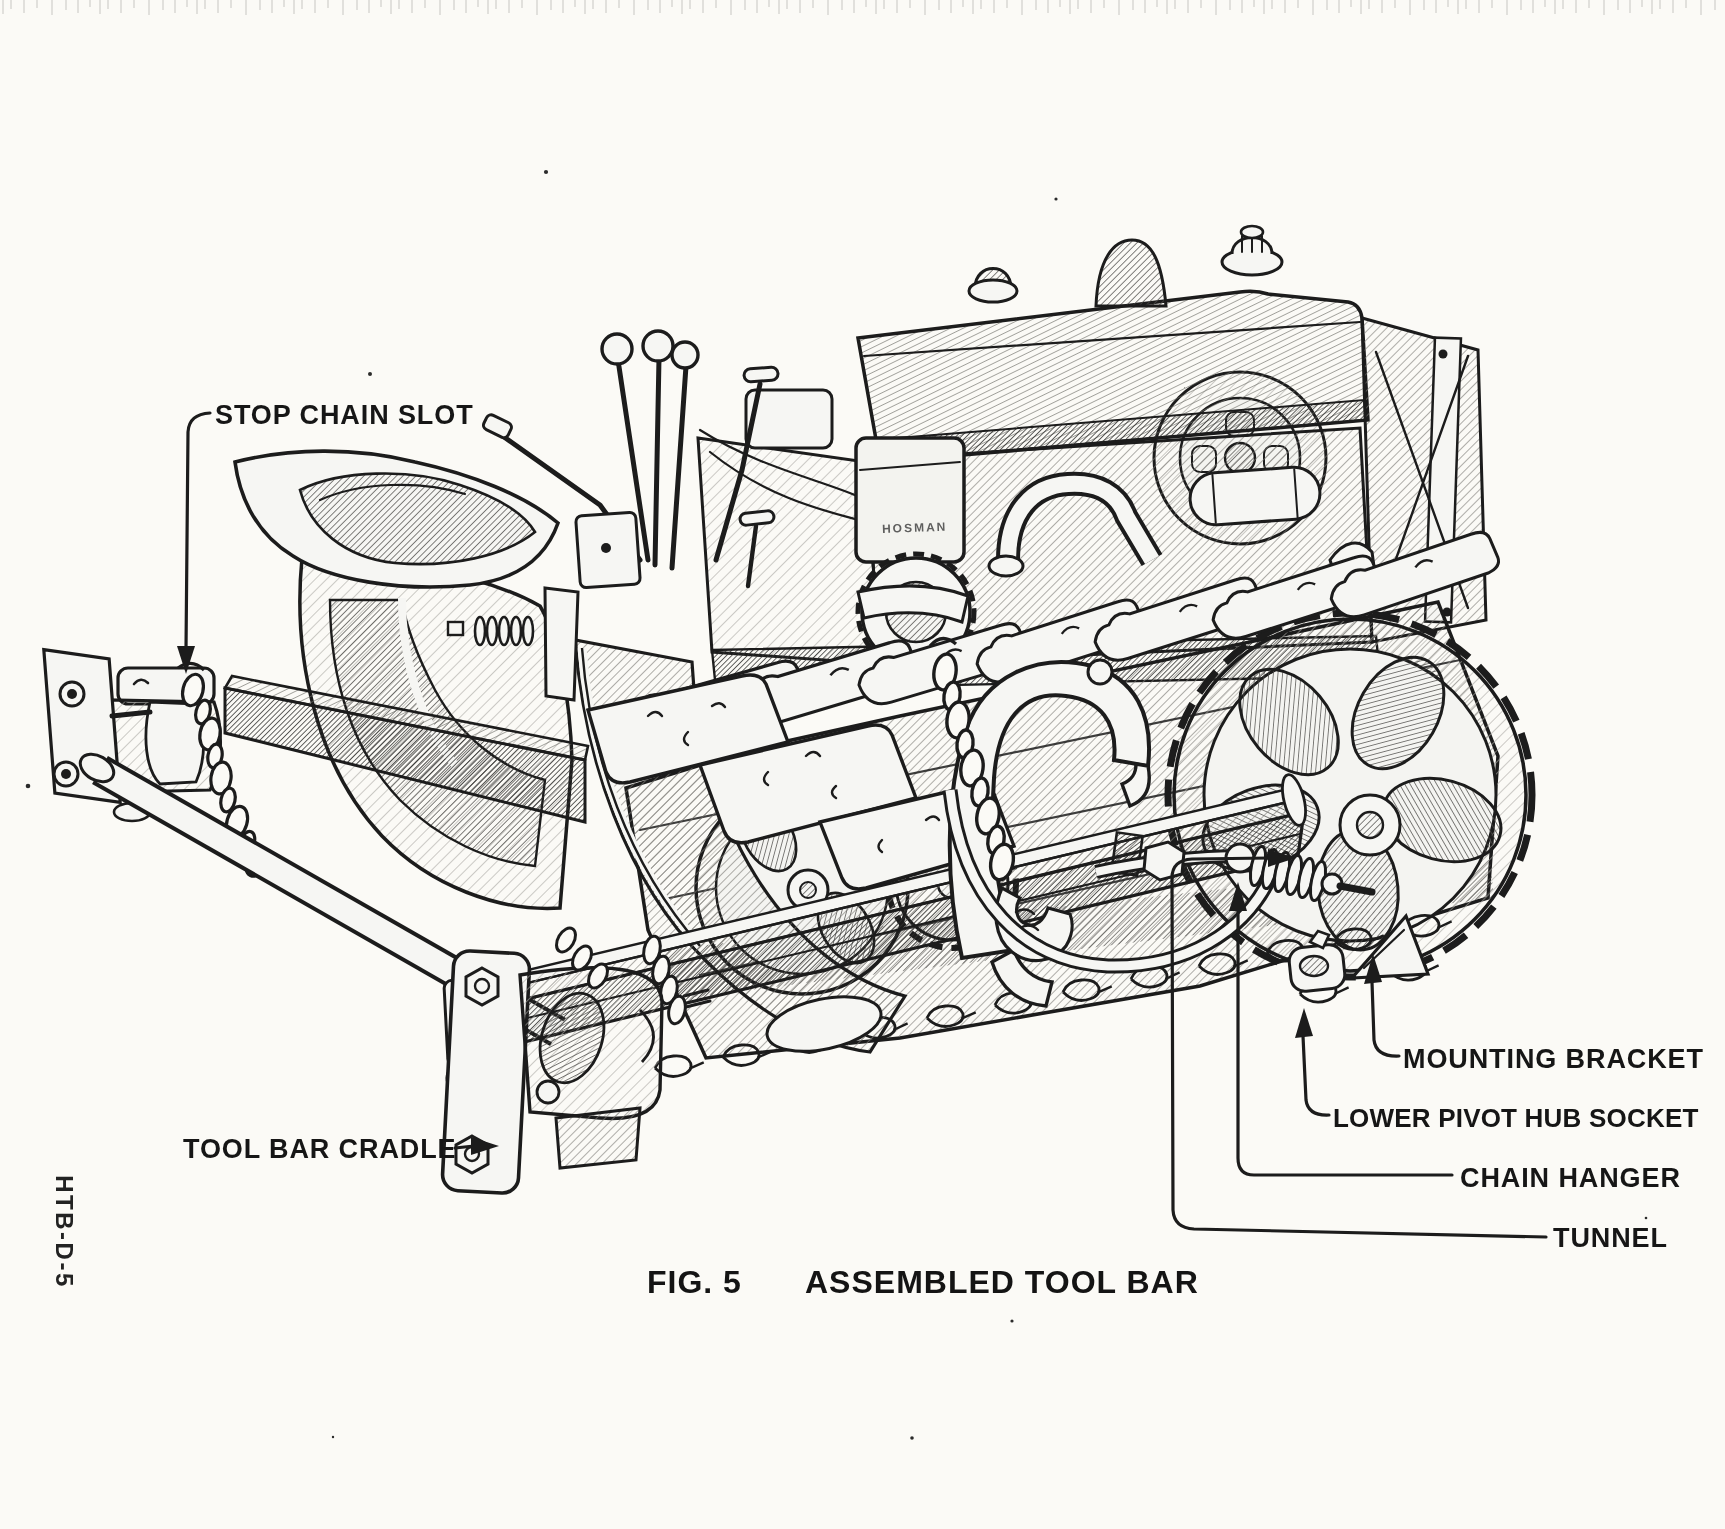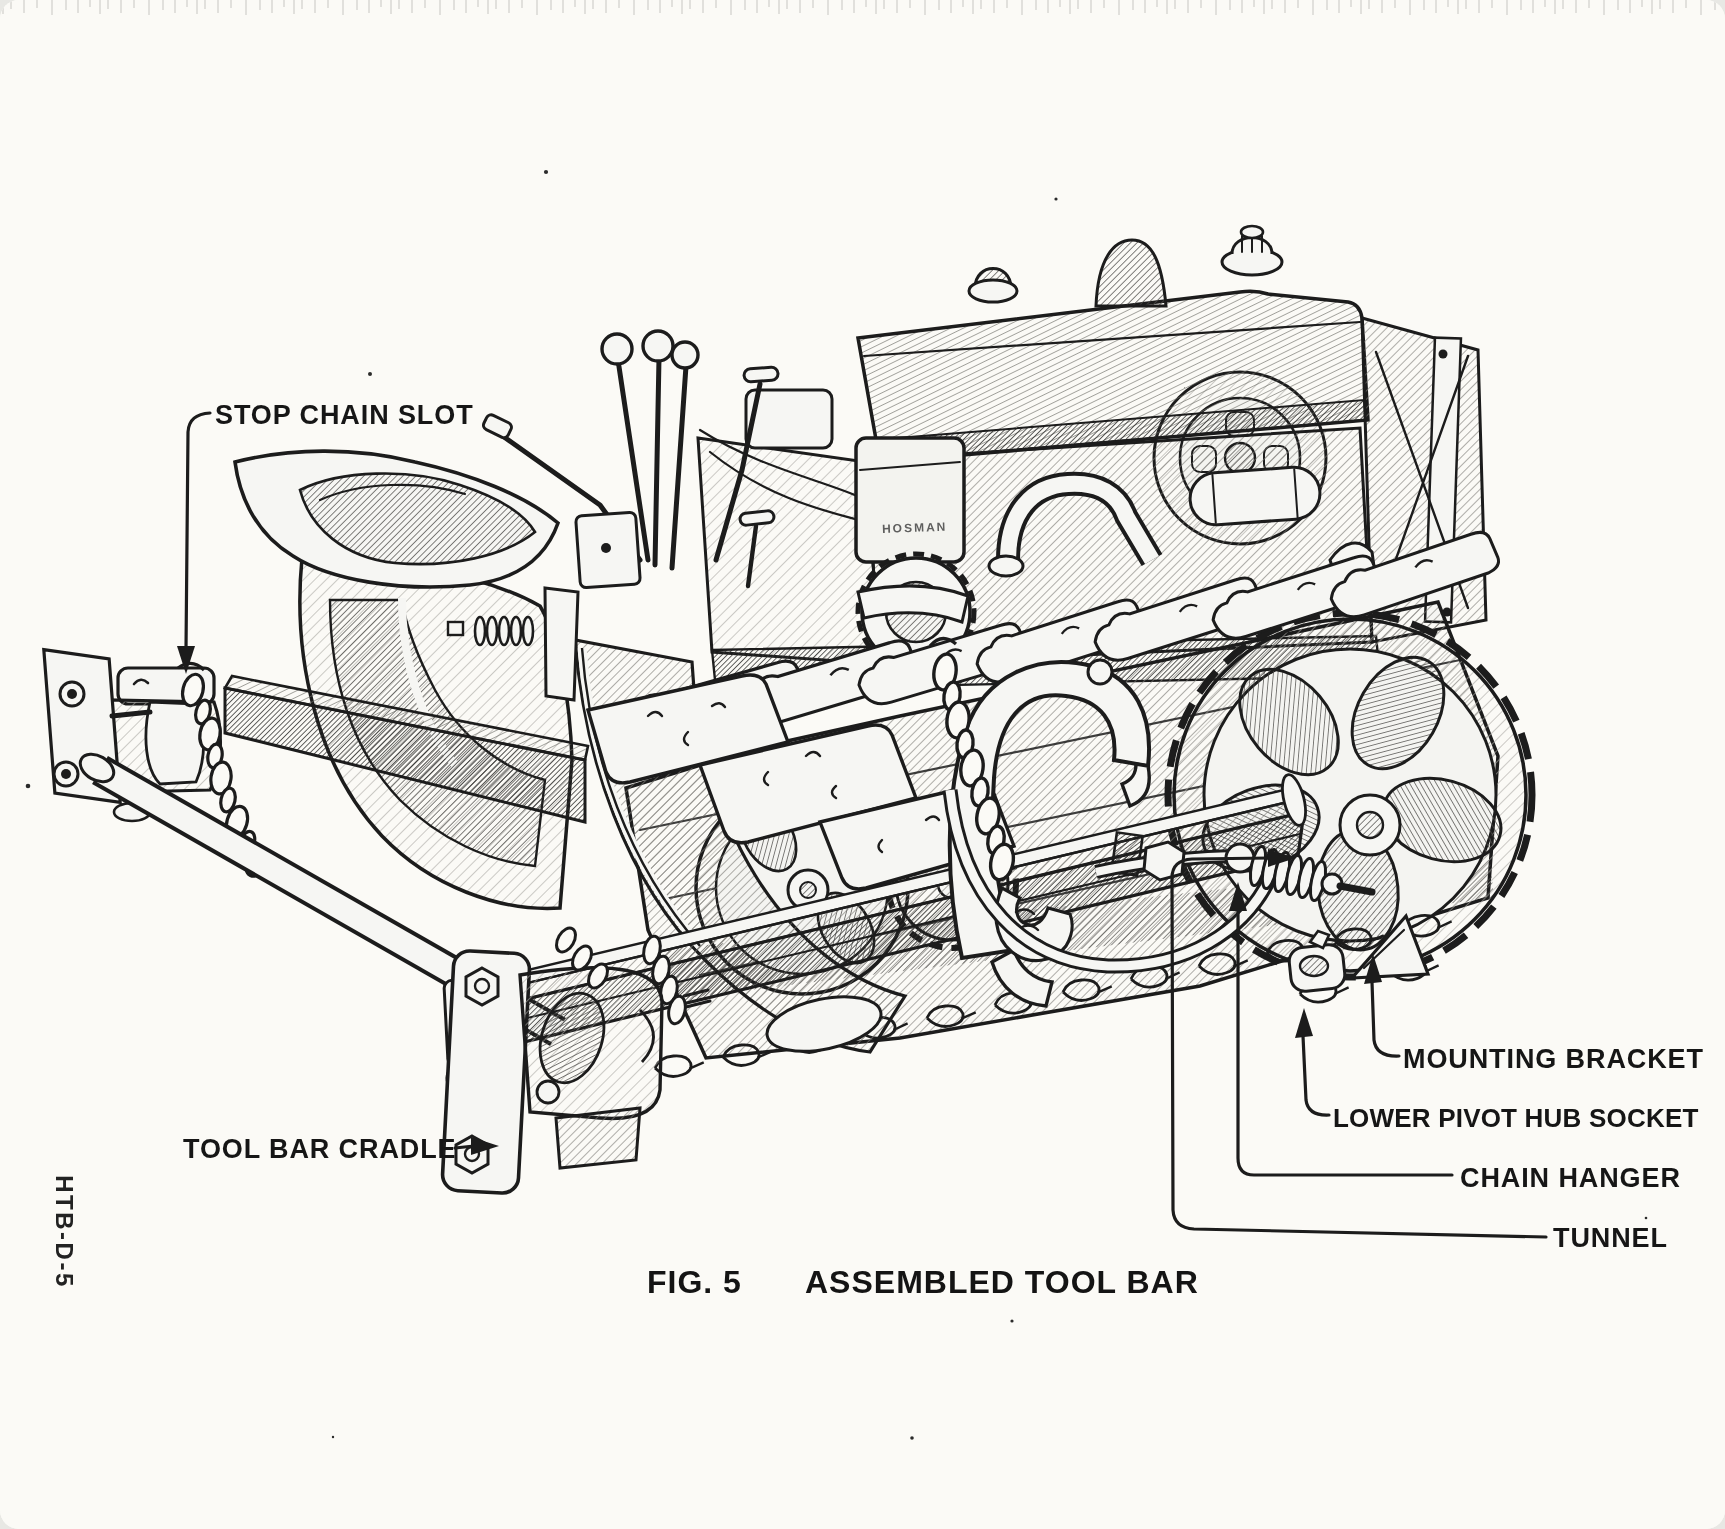--- a/index.html
+++ b/index.html
@@ -1,17 +1,17 @@
 <!DOCTYPE html>
 <html><head>
 <meta charset="utf-8">
 <style>
   html,body{margin:0;padding:0;}
   body{background:#e8e8e4;font-family:"Liberation Sans",sans-serif;}
-  .page{position:relative;width:1725px;height:1529px;background:#fbfaf6;overflow:hidden;border-radius:19px;}
+  .page{position:relative;width:1725px;height:1529px;background:#fbfaf6;overflow:hidden;}
   svg{position:absolute;left:0;top:0;}
   text{font-family:"Liberation Sans",sans-serif;}
   .lbl{font-weight:bold;font-size:27px;letter-spacing:0.9px;fill:#161616;}
   .lbl.tight{font-size:26px;letter-spacing:0.2px;}
   .cap{font-weight:bold;font-size:32px;letter-spacing:1px;fill:#141414;}
   .code{font-weight:bold;font-size:24px;letter-spacing:2.5px;fill:#222;}
   .tiny{font-weight:bold;font-size:12px;letter-spacing:2px;fill:#3a3a3a;opacity:.8;}
   .ink{stroke:#1c1c1c;fill:none;stroke-linecap:round;stroke-linejoin:round;}
 </style>
 </head>

